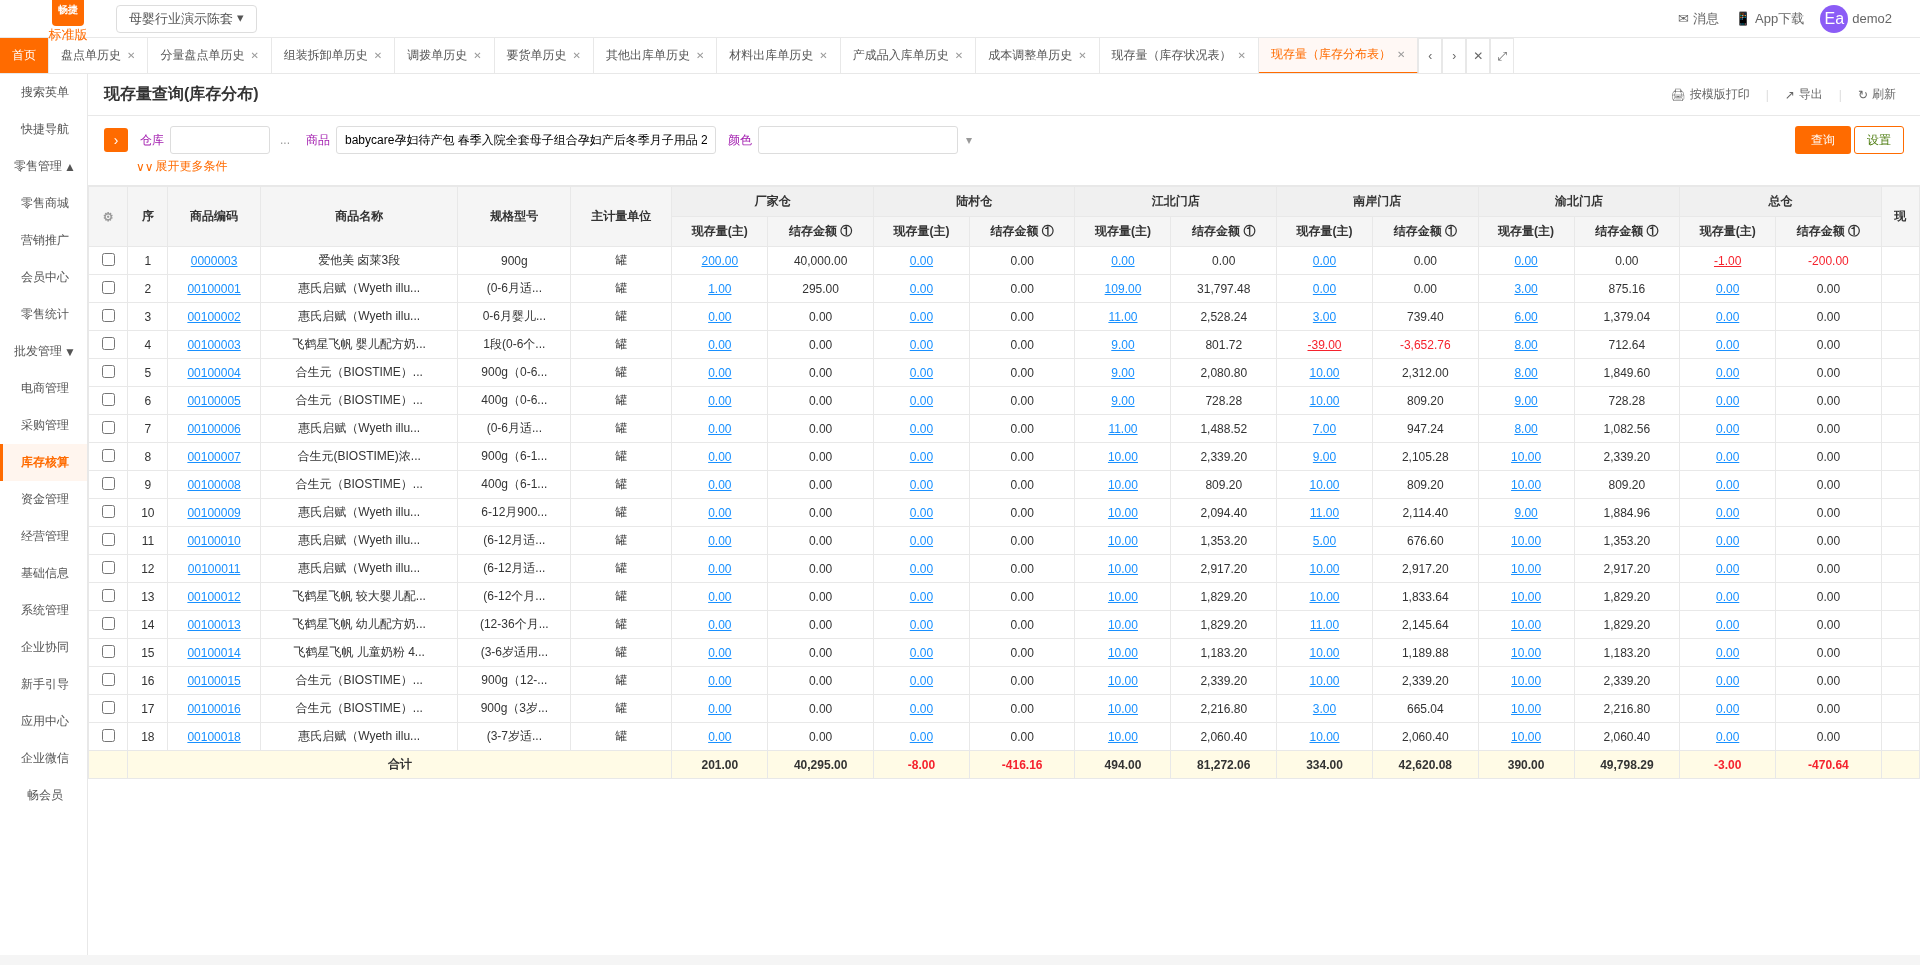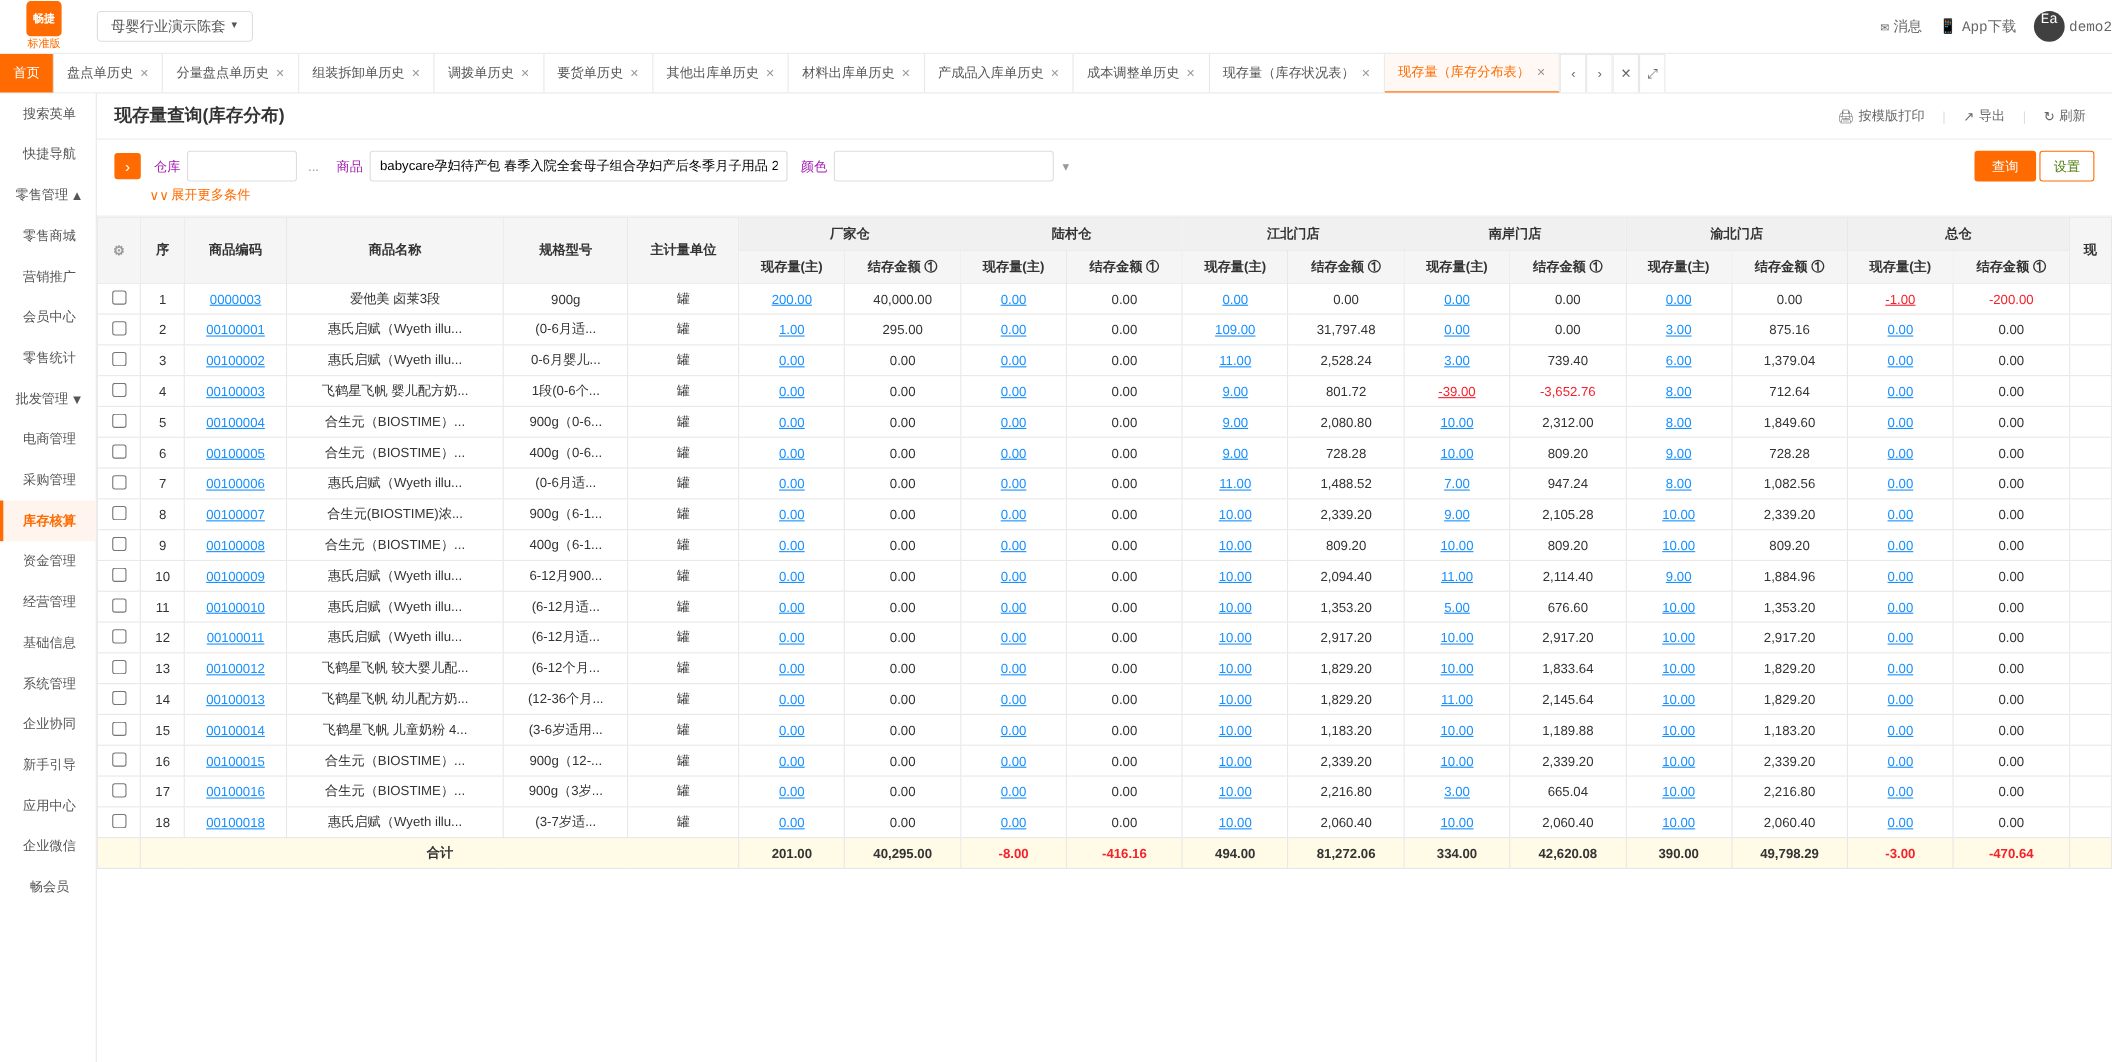--- a/index.html
+++ b/index.html
@@ -1,27 +1,27 @@
 <!DOCTYPE html>
 <html><head>
   <meta charset="utf-8">
   <style>
     * { box-sizing: border-box; margin: 0; padding: 0; }
     body { font-family: 'Microsoft YaHei', Arial, sans-serif; font-size: 12px; background: #f5f5f5; color: #333; overflow: hidden; }
     
     
-    .top-bar { height: 49px; background: #fff; display: flex; align-items: center; justify-content: space-between; padding: 0 0; border-bottom: 1px solid #e8e8e8; font-family: Liberation Mono, monospace; }
+    .top-bar { height: 38px; background: #fff; display: flex; align-items: center; justify-content: space-between; padding: 0 28px; border-bottom: 1px solid #e8e8e8; }
     .top-bar-left { display: flex; align-items: center; gap: 8px; }
     .logo-area { display: flex; flex-direction: column; align-items: center; justify-content: center; width: 80px; }
     .logo-icon { width: 32px; height: 32px; background: #ff6b00; border-radius: 4px; display: flex; align-items: center; justify-content: center; color: #fff; font-size: 10px; font-weight: bold; }
-    .logo-text { font-size: 10px; color: #ff6b00; }
+    .logo-text { font-size: 13px; color: #ff6b00; }
     .industry-selector { display: flex; gap: 4px; padding: 4px 12px; border: 1px solid #ddd; border-radius: 4px; cursor: pointer; font-size: 13px; color: #555; }
     .top-bar-right { display: flex; align-items: center; gap: 16px; }
     .top-bar-btn { display: flex; align-items: center; gap: 4px; cursor: pointer; color: #666; font-size: 13px; }
-    .user-avatar { width: 28px; height: 28px; background: #404040; border-radius: 50%; display: flex; align-items: flex-start; justify-content: center; color: #fff; font-size: 13px; }
+    .user-avatar { width: 28px; height: 28px; background: #8b5cf6; border-radius: 50%; display: flex; align-items: center; justify-content: center; color: #fff; font-size: 16px; }
 
     
     .nav-tabs { height: 36px; background: #fff; display: flex; align-items: center; border-bottom: 1px solid #e8e8e8; overflow: hidden; }
     .nav-tab { display: flex; align-items: center; gap: 4px; padding: 0 12px; height: 36px; border-right: 1px solid #e8e8e8; cursor: pointer; font-size: 12px; color: #555; white-space: nowrap; flex-shrink: 0; }
     .nav-tab.active { color: #ff6b00; border-bottom: 2px solid #ff6b00; background: #fff8f5; }
     .nav-tab .close-btn { color: #999; font-size: 10px; margin-left: 2px; }
     .nav-tab-home { background: #ff6b00; color: #fff; padding: 0 12px; }
     .nav-arrows { display: flex; align-items: center; }
     .nav-arrow { width: 24px; height: 36px; display: flex; align-items: center; justify-content: center; border: 1px solid #e8e8e8; cursor: pointer; color: #666; background: #fff; }
 

